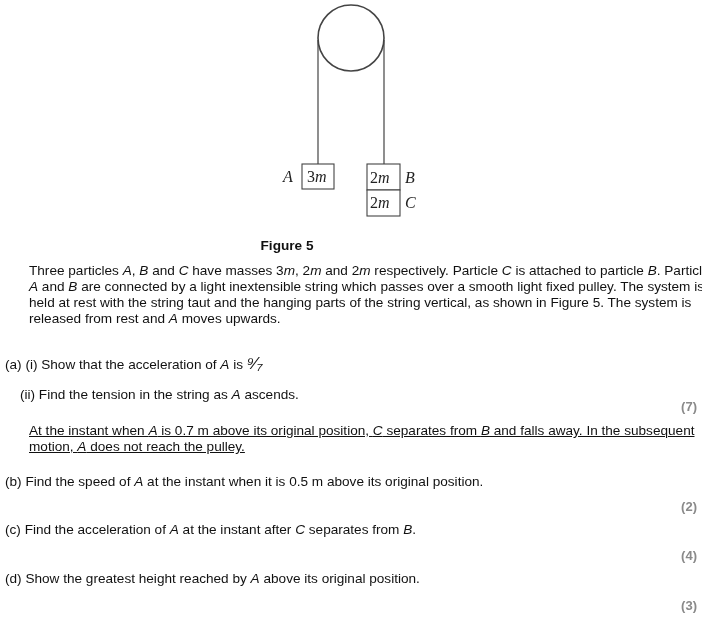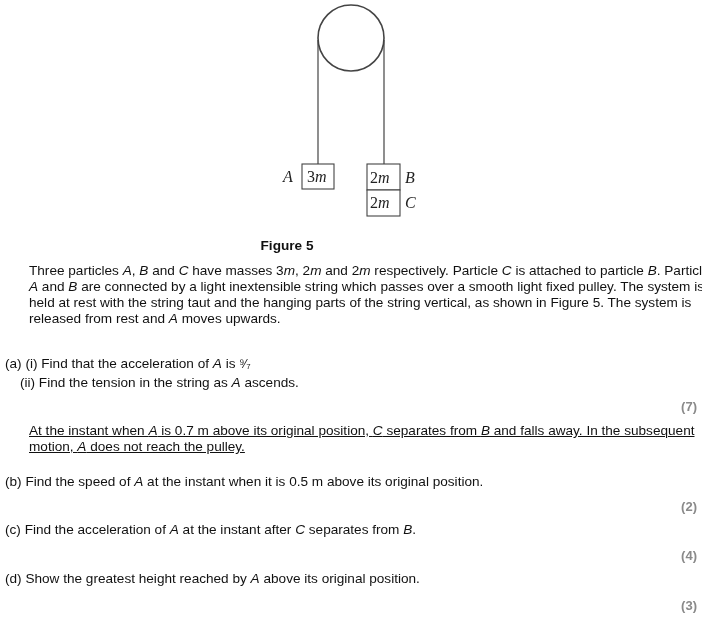--- a/index.html
+++ b/index.html
@@ -58,21 +58,22 @@
   }
   .mark {
     position: absolute;
     right: 5px;
     font-weight: bold;
     color: #8a8a8a;
     font-size: 13px;
     line-height: 16px;
   }
   .frac {
-    font-size: 12px;
+    font-size: 16px;
+    font-style: italic;
   }
 </style>
 </head>
 <body>
 
 <svg id="figure" viewBox="0 0 702 225" xmlns="http://www.w3.org/2000/svg">
   <circle cx="351" cy="38" r="33" fill="none" stroke="#444" stroke-width="1.6"></circle>
   <line x1="318" y1="40" x2="318" y2="164" stroke="#444" stroke-width="1.2"></line>
   <line x1="384" y1="40" x2="384" y2="164" stroke="#444" stroke-width="1.2"></line>
 
@@ -87,24 +88,24 @@
   <rect x="367" y="190" width="33" height="26" fill="#fff" stroke="#444" stroke-width="1.1"></rect>
   <text class="fig-mass" x="370" y="208"><tspan>2</tspan><tspan class="fig-mass-i">m</tspan></text>
   <text class="fig-label" x="405" y="208">C</text>
 </svg>
 
 <div id="figure-caption">Figure 5</div>
 
 <div class="para" id="intro-para" style="top:263px;">Three particles <i>A</i>, <i>B</i> and <i>C</i> have masses 3<i>m</i>, 2<i>m</i> and 2<i>m</i> respectively. Particle <i>C</i> is attached to particle <i>B</i>. Particles <i>A</i> and <i>B</i> are connected by a light inextensible string which passes over a smooth light fixed pulley. The system is held at rest with the string taut and the hanging parts of the string vertical, as shown in Figure 5. The system is released from rest and <i>A</i> moves upwards.</div>
 
 <div class="q" style="left:5px; top:356px;">
-  <span>(a) (i) Find that the acceleration of </span><i>A</i><span> is </span><span class="frac">⁹⁄₇</span>
+  <span>(a) (i) Show that the acceleration of </span><i>A</i><span> is </span><span class="frac">⁹⁄₇</span>
 </div>
 
-<div class="q" style="left:20px; top:375px;">
+<div class="q" style="left:20px; top:387px;">
   <span>(ii) Find the tension in the string as </span><i>A</i><span> ascends.</span>
 </div>
 
 <div class="mark" style="top:399px;">(7)</div>
 
 <div class="para" id="sep-para" style="top:423px;text-decoration:underline;">At the instant when <i>A</i> is 0.7 m above its original position, <i>C</i> separates from <i>B</i> and falls away. In the subsequent motion, <i>A</i> does not reach the pulley.</div>
 
 <div class="q" style="left:5px; top:474px;">
   <span>(b) Find the speed of </span><i>A</i><span> at the instant when it is 0.5 m above its original position.</span>
 </div>

